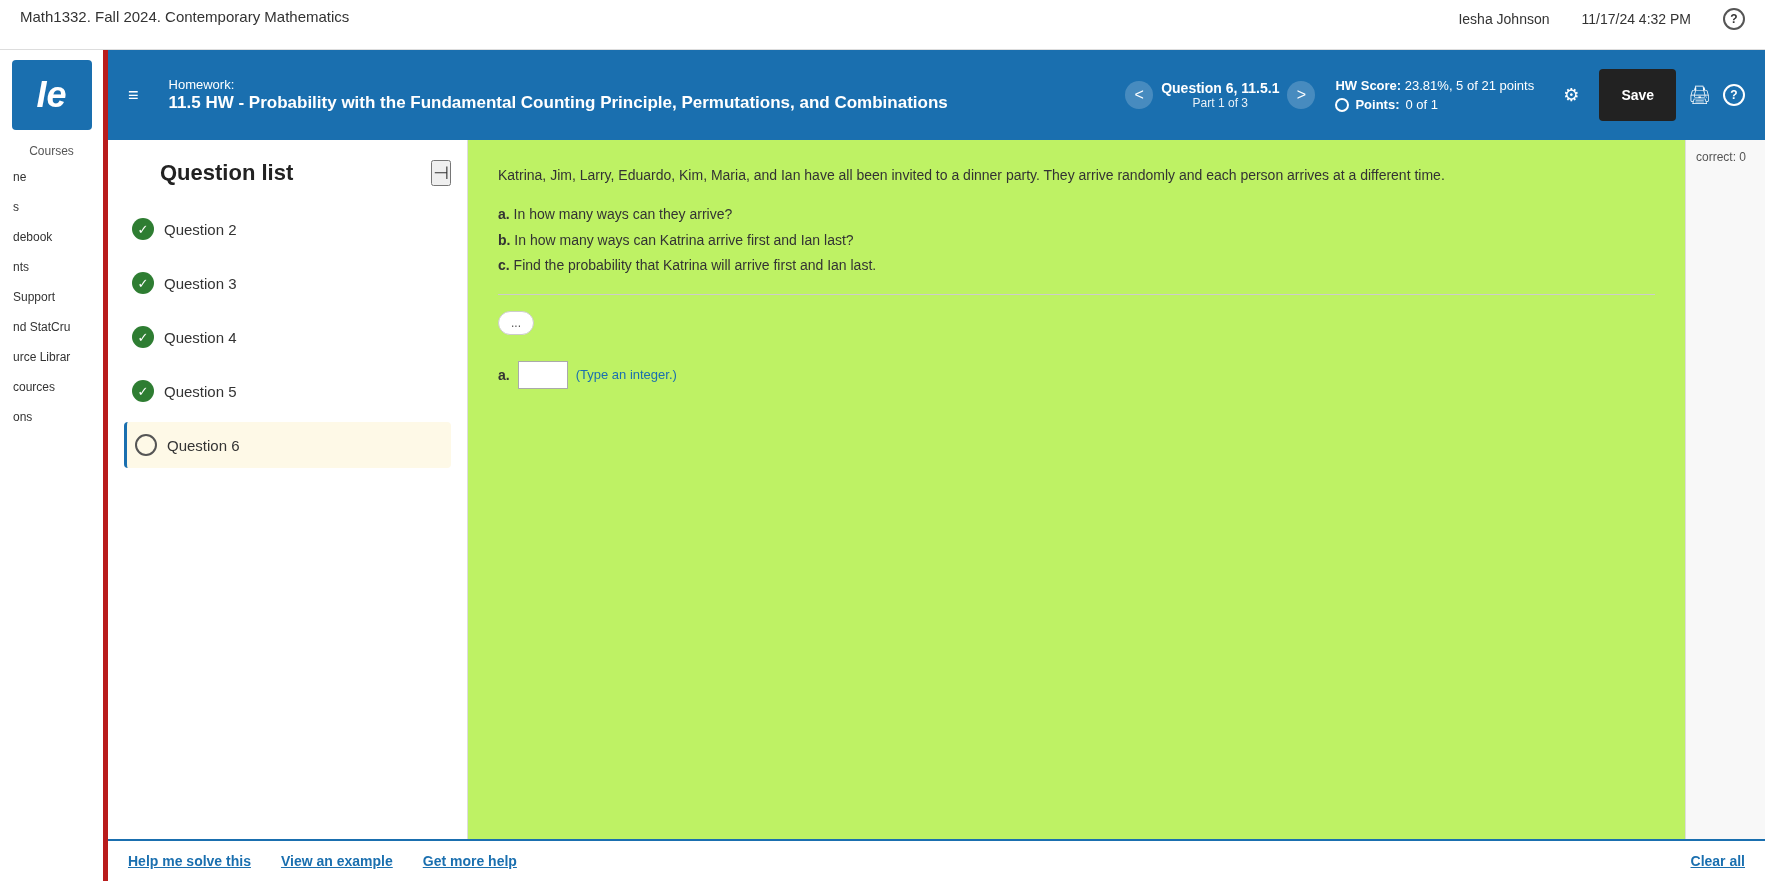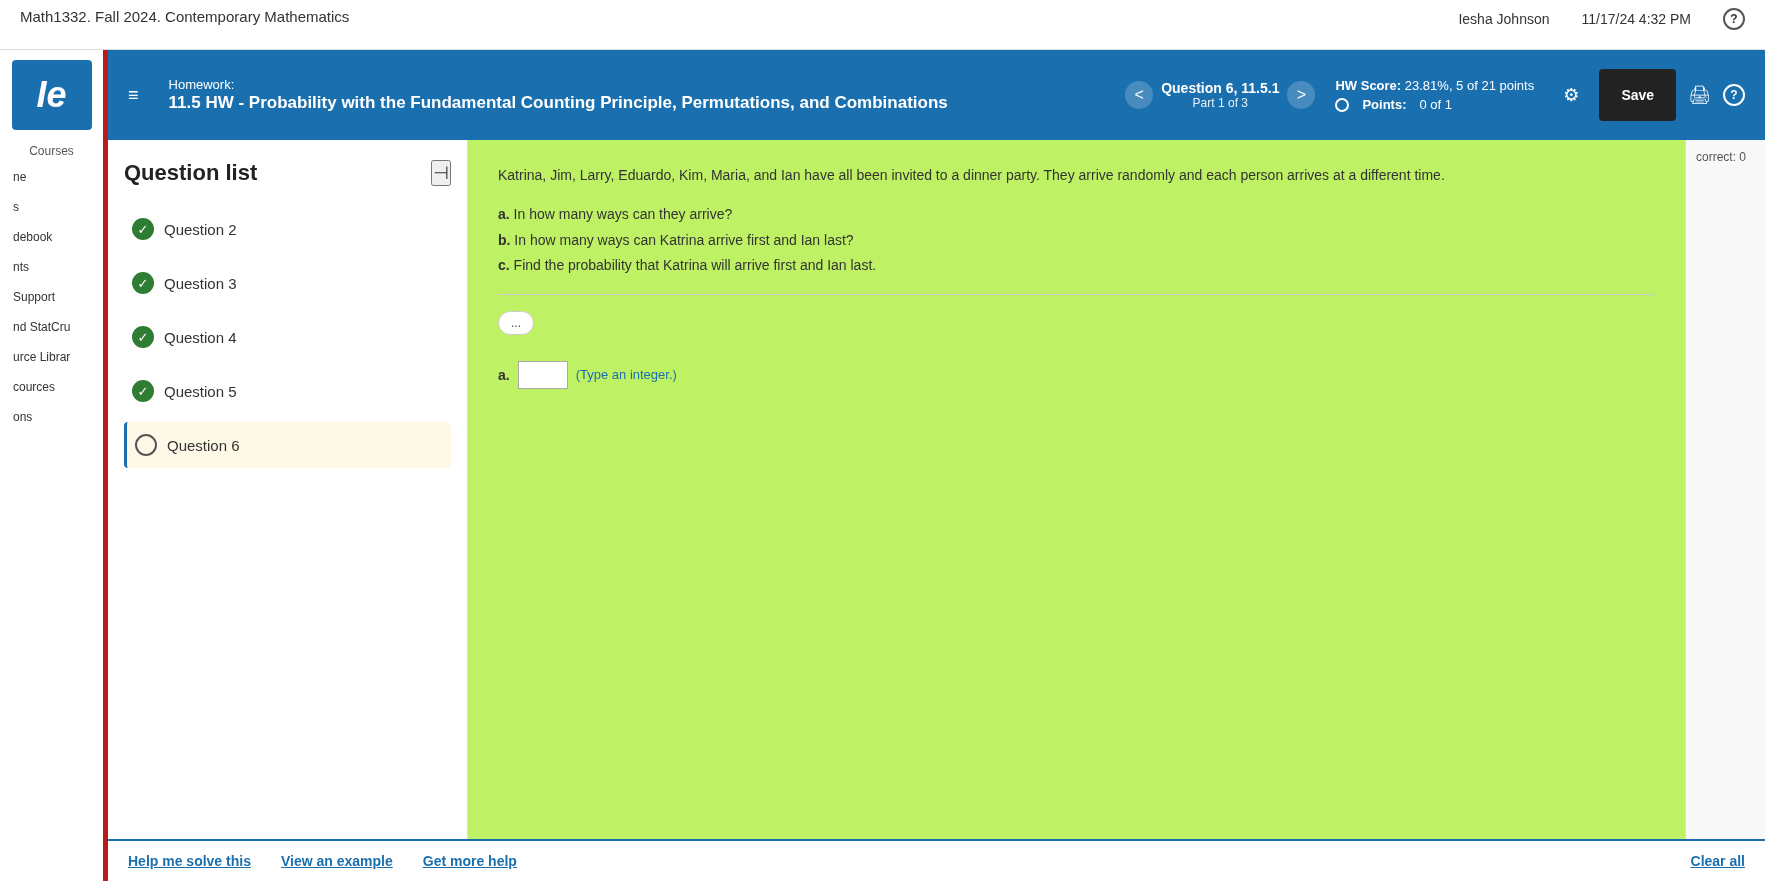--- a/index.html
+++ b/index.html
@@ -74,21 +74,21 @@
     .nav-arrow {
       width: 28px; height: 28px; border-radius: 50%;
       background: rgba(255,255,255,0.2);
       border: none; color: #fff; font-size: 16px;
       cursor: pointer; display: flex; align-items: center; justify-content: center;
     }
     .question-label { font-size: 14px; font-weight: bold; }
     .question-sub { font-size: 12px; opacity: 0.9; }
     .header-score { min-width: 200px; }
     .header-score .score-line { font-size: 13px; margin-bottom: 4px; }
-    .header-score .points-line { display: flex; align-items: center; gap: 13px; font-size: 13px; }
+    .header-score .points-line { display: flex; align-items: center; gap: 6px; font-size: 13px; }
     .points-circle { width: 14px; height: 14px; border-radius: 50%; border: 2px solid #fff; display: inline-block; }
     .header-actions { display: flex; align-items: center; gap: 12px; }
     .gear-btn { width: 32px; height: 32px; background: transparent; border: none; color: #fff; font-size: 18px; cursor: pointer; }
     .save-btn {
       background: #222; color: #fff; border: none;
       padding: 18px 22px; border-radius: 4px; font-size: 14px;
       cursor: pointer; font-weight: bold;
     }
     .print-icon { font-size: 18px; color: #fff; cursor: pointer; }
 
@@ -102,21 +102,21 @@
       border-right: 1px solid #ddd;
       padding: 20px 16px;
       overflow-y: auto;
     }
     .question-list-header {
       display: flex;
       align-items: center;
       justify-content: space-between;
       margin-bottom: 20px;
     }
-    .question-list-title { font-size: 22px; font-weight: bold; color: #222; }
+    .question-list-title { font-size: 22px; font-weight: bold; color: #222; margin-left: 36px; }
     .collapse-btn { font-size: 18px; cursor: pointer; color: #333; }
 
     .question-item {
       display: flex;
       align-items: center;
       gap: 10px;
       padding: 12px 8px;
       margin-bottom: 8px;
       cursor: pointer;
       border-radius: 4px;

